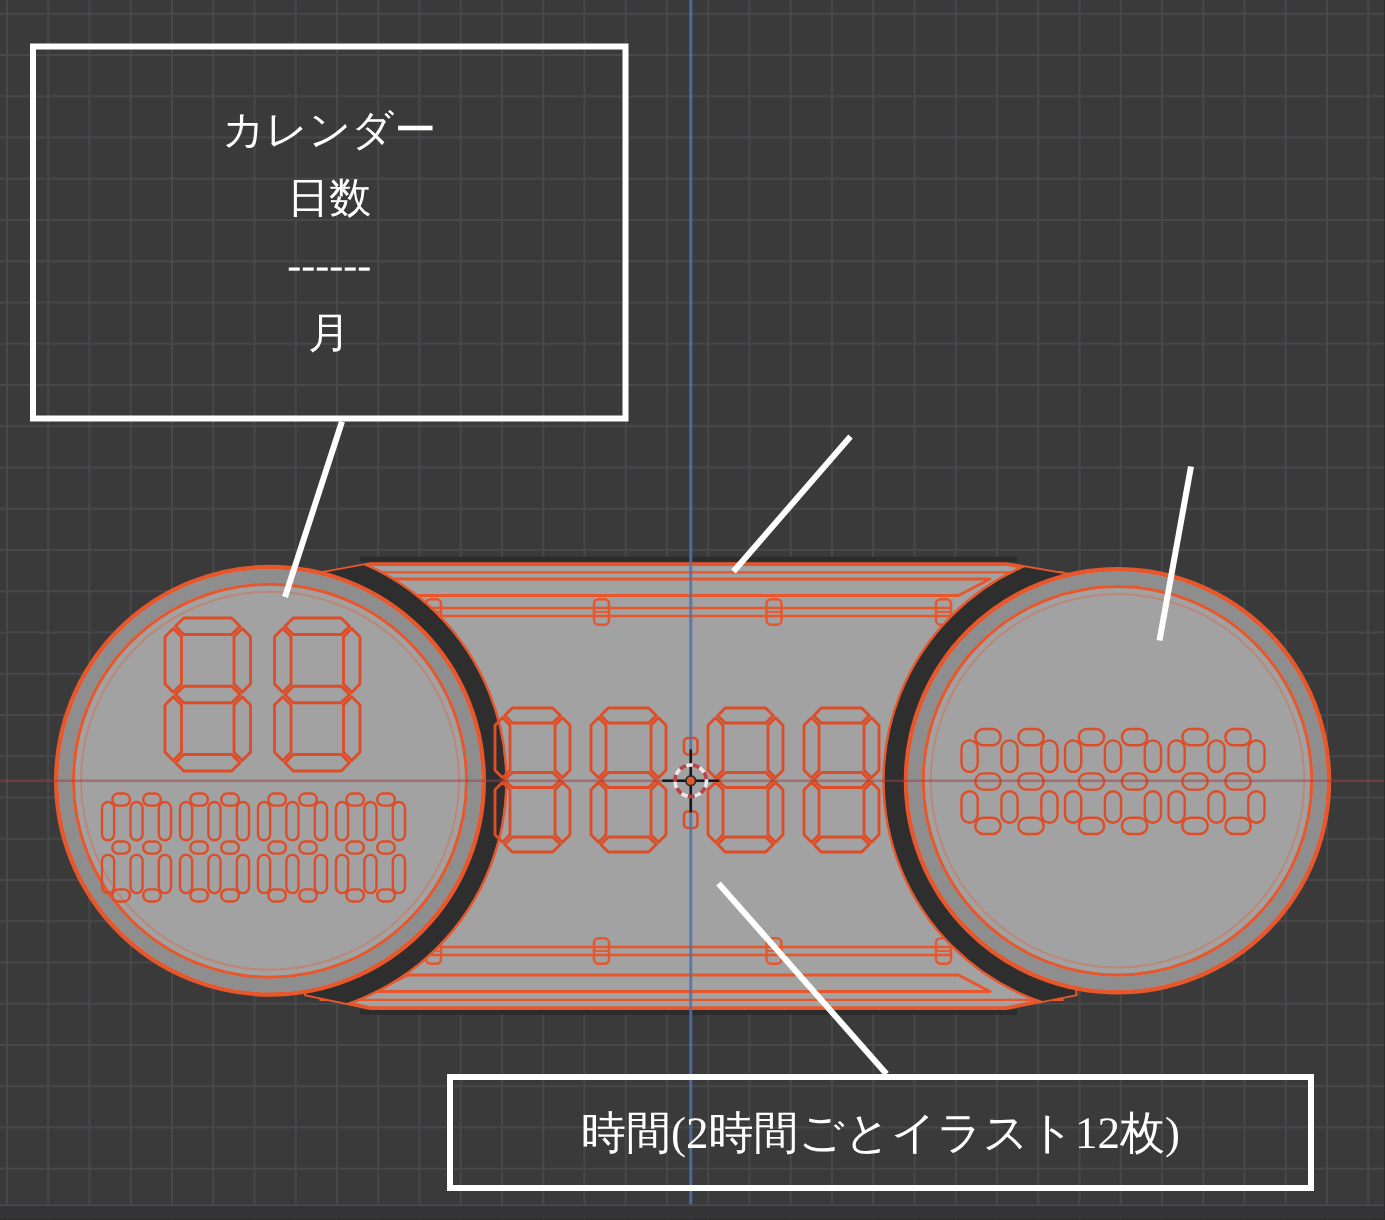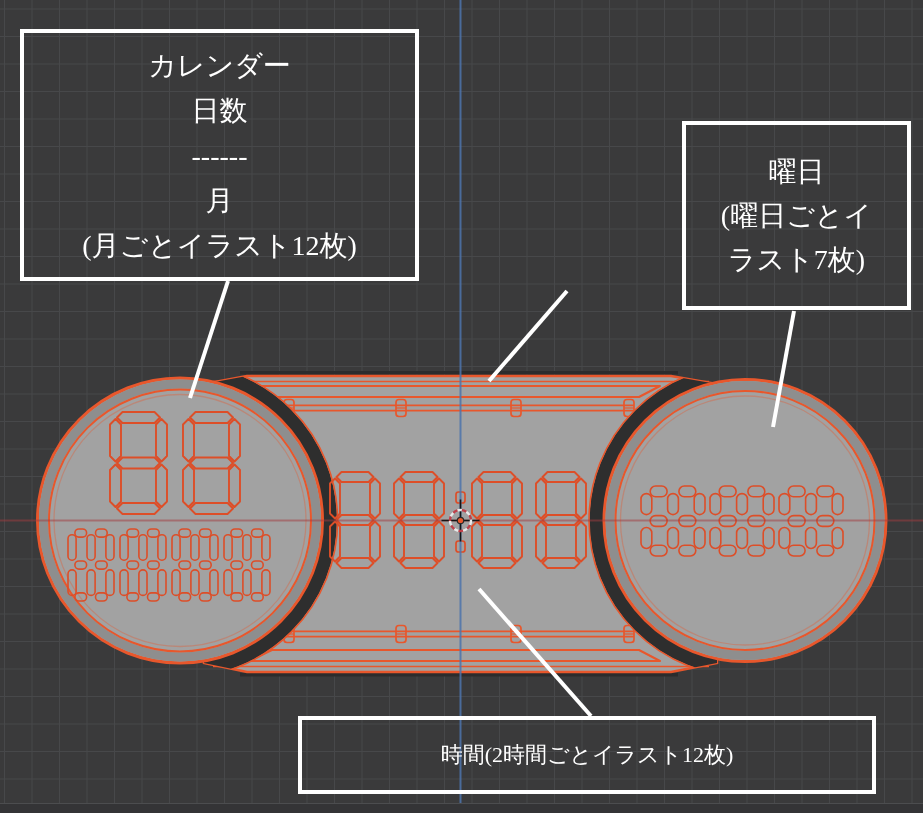--- a/index.html
+++ b/index.html
@@ -20,21 +20,21 @@
   #scene-svg{position:absolute;left:0;top:0;}
   .abox{
     position:absolute;box-sizing:border-box;
     border:4px solid #ffffff;background:transparent;color:#ffffff;
     display:flex;flex-direction:column;align-items:center;justify-content:center;
     text-align:center;
   }
   #box-calendar{left:20px;top:29px;width:399px;height:252px;font-size:28px;line-height:45px;}
   #box-second{left:493px;top:217px;width:150px;height:74px;font-size:30px;}
   #box-weekday{left:682px;top:121px;width:229px;height:189px;font-size:28px;line-height:44px;}
-  #box-hour{left:298px;top:716px;width:578px;height:78px;font-size:22px;}
+  #box-hour{left:298px;top:716px;width:578px;height:78px;font-size:30px;}
   .aline{white-space:nowrap;}
 </style>
 </head>
 <body>
 
 <div id="viewport">
 
   <svg id="scene-svg" width="923" height="813" viewBox="0 0 923 813">
       <defs>
         <clipPath id="bandClip">
@@ -213,27 +213,21 @@
       </g>
     </svg>
 
   <div id="bottom-strip"></div>
 
   <div class="abox" id="box-calendar">
     <div class="aline">カレンダー</div>
     <div class="aline">日数</div>
     <div class="aline">------</div>
     <div class="aline">月</div>
-    <div class="aline">(月ごとイラスト12枚)</div>
   </div>
 
 
-  <div class="abox" id="box-weekday">
-    <div class="aline">曜日</div>
-    <div class="aline">(曜日ごとイ</div>
-    <div class="aline">ラスト7枚)</div>
-  </div>
 
   <div class="abox" id="box-hour">
     <div class="aline">時間(2時間ごとイラスト12枚)</div>
   </div>
 
 </div>
 
 </body></html>

